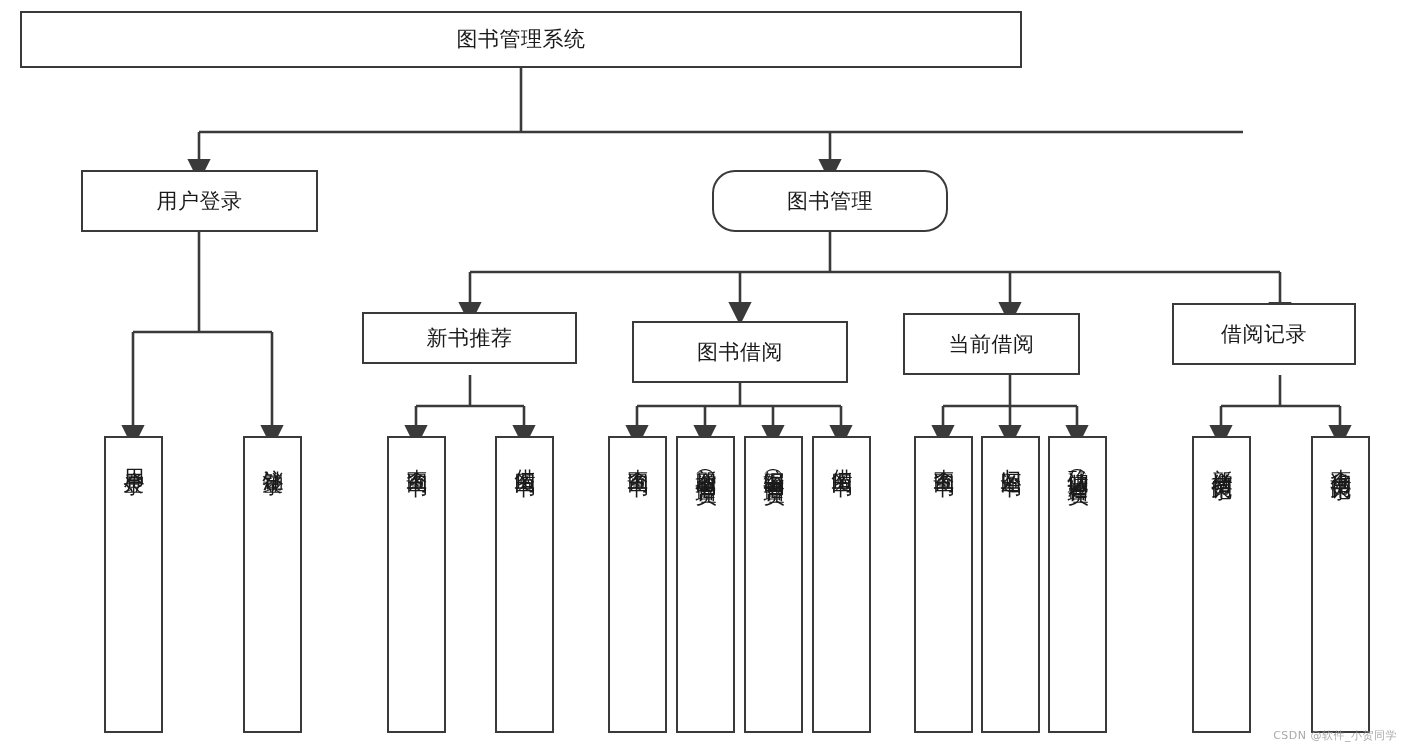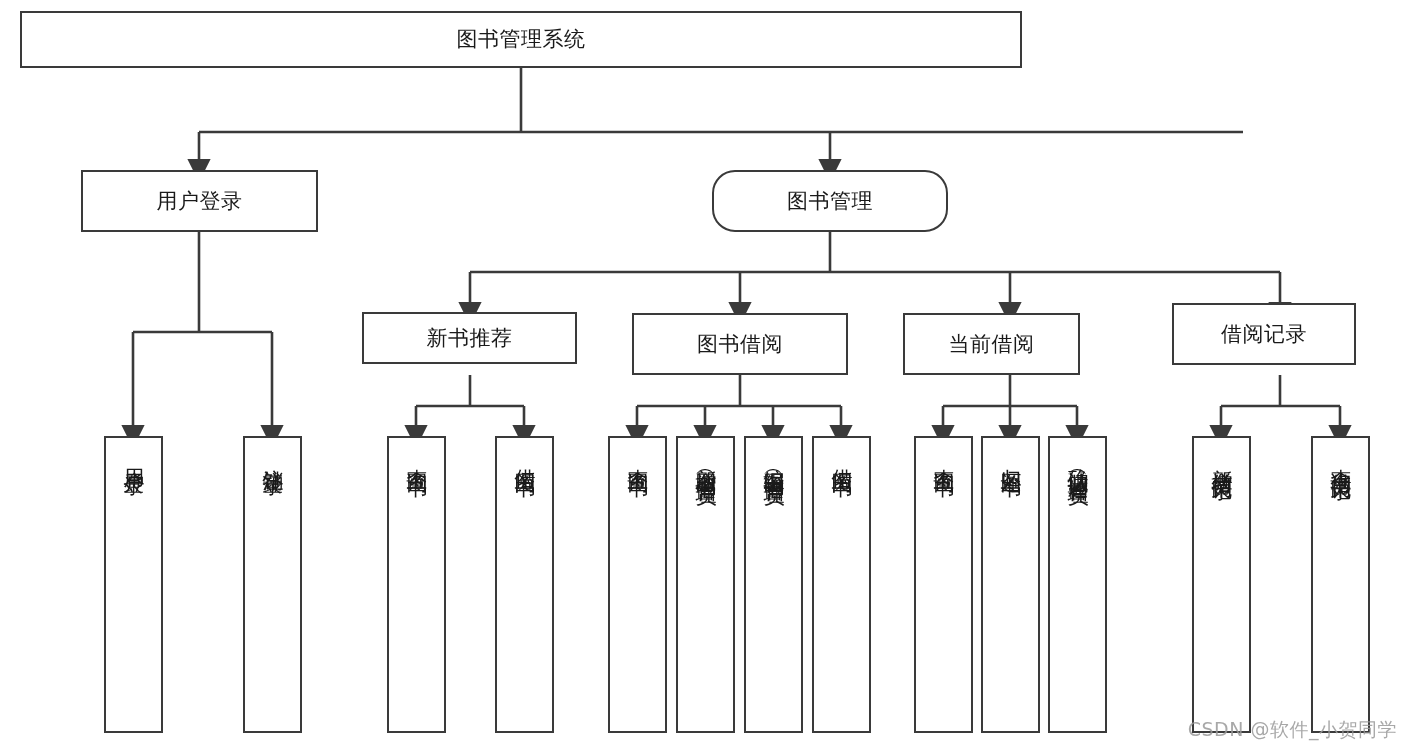--- a/index.html
+++ b/index.html
@@ -51,21 +51,21 @@
     text-orientation:upright;
     font-size:21px;
     letter-spacing:2.5px;
     line-height:1;
     white-space:nowrap;
   }
   #watermark{
     position:absolute;
     right:8px;
     bottom:4px;
-    font-size:19px;
+    font-size:11px;
     color:#9a9a9a;
     opacity:.85;
     white-space:nowrap;
     letter-spacing:.5px;
   }
 </style>
 </head>
 <body>
 
 <div id="canvas">
@@ -129,21 +129,21 @@
   <div class="node horiz" style="left:81px;top:170px;width:237px;height:62px;">
     <span class="lbl">用户登录</span>
   </div>
   <div class="node horiz" style="left:712px;top:170px;width:236px;height:62px;border-radius:23px;">
     <span class="lbl">图书管理</span>
   </div>
 
   <div class="node horiz" style="left:362px;top:312px;width:215px;height:52px;">
     <span class="lbl">新书推荐</span>
   </div>
-  <div class="node horiz" style="left:632px;top:313px;width:216px;height:62px;">
+  <div class="node horiz" style="left:632px;top:321px;width:216px;height:62px;">
     <span class="lbl">图书借阅</span>
   </div>
   <div class="node horiz" style="left:903px;top:313px;width:177px;height:62px;">
     <span class="lbl">当前借阅</span>
   </div>
   <div class="node horiz" style="left:1172px;top:303px;width:184px;height:62px;">
     <span class="lbl">借阅记录</span>
   </div>
 
   <div class="node vert" style="left:104px;top:436px;width:59px;height:297px;">

